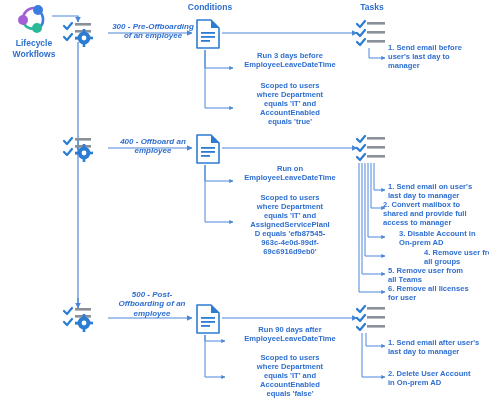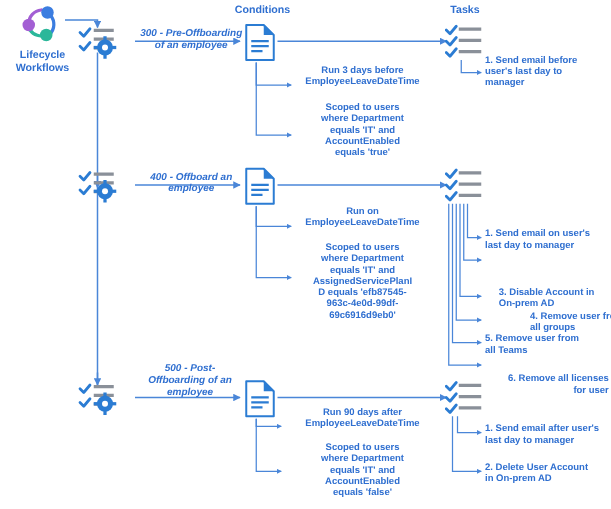--- a/index.html
+++ b/index.html
@@ -223,27 +223,30 @@
       <path d="M1 7 l3 3 l5 -6" stroke="#2b7cd3" stroke-width="2.2" fill="none" stroke-linecap="round" stroke-linejoin="round"></path>
       <path d="M1 16 l3 3 l5 -6" stroke="#2b7cd3" stroke-width="2.2" fill="none" stroke-linecap="round" stroke-linejoin="round"></path>
       <path d="M1 25 l3 3 l5 -6" stroke="#2b7cd3" stroke-width="2.2" fill="none" stroke-linecap="round" stroke-linejoin="round"></path>
       <rect x="11" y="5" width="18" height="2.6" fill="#8a9099"></rect>
       <rect x="11" y="14" width="18" height="2.6" fill="#8a9099"></rect>
       <rect x="11" y="23" width="18" height="2.6" fill="#8a9099"></rect>
     </svg>
   </div>
   <div class="lbl task-text" style="left:388px;top:183px;width:98px;">1. Send email on user's
     last day to manager</div>
+  <div class="lbl task-text" style="left:383px;top:201px;width:104px;">2. Convert mailbox to
+shared and provide full
+    access to manager</div>
   <div class="lbl task-text" style="left:388px;top:230px;width:98px;margin-left:11px;">3. Disable Account in
       On-prem AD</div>
   <div class="lbl task-text" style="left:388px;top:249px;width:98px;margin-left:36px;">4. Remove user from
         all groups</div>
   <div class="lbl task-text" style="left:388px;top:267px;width:98px;">5. Remove user from
           all Teams</div>
-  <div class="lbl task-text" style="left:388px;top:299px;width:99px;text-align:right;">6. Remove all licenses
+  <div class="lbl task-text" style="left:388px;top:285px;width:99px;">6. Remove all licenses
          for user</div>
 
   <div class="icon-box" style="left:62px;top:302px;width:36px;height:32px;">
     <svg viewBox="0 0 36 32" width="36" height="32">
       <path d="M2 9 l3 3 l5 -6" stroke="#2b7cd3" stroke-width="2.2" fill="none" stroke-linecap="round" stroke-linejoin="round"></path>
       <path d="M2 20 l3 3 l5 -6" stroke="#2b7cd3" stroke-width="2.2" fill="none" stroke-linecap="round" stroke-linejoin="round"></path>
       <rect x="13" y="6" width="16" height="2.6" fill="#8a9099"></rect>
       <rect x="13" y="13" width="16" height="2.6" fill="#8a9099"></rect>
       <rect x="13" y="20" width="10" height="2.6" fill="#8a9099"></rect>
       <g transform="translate(22,21)">

